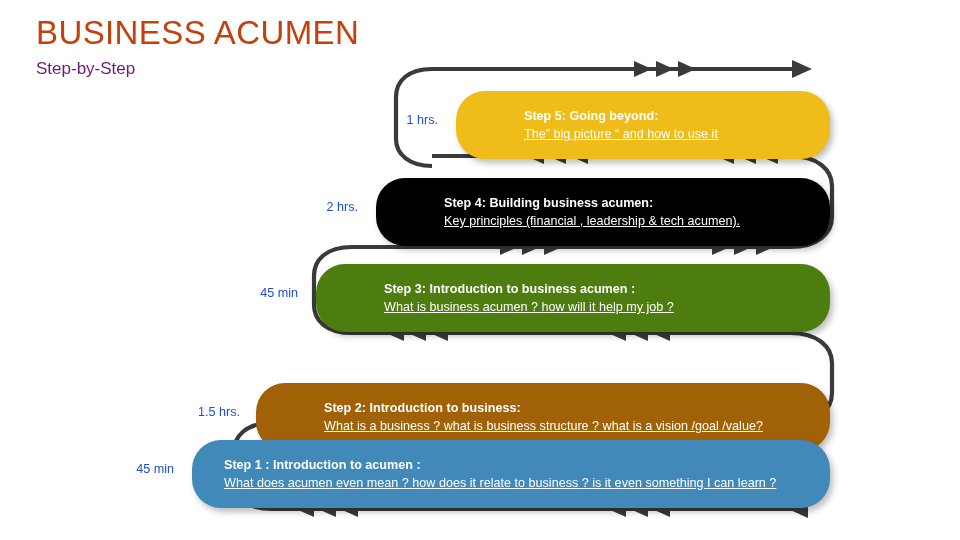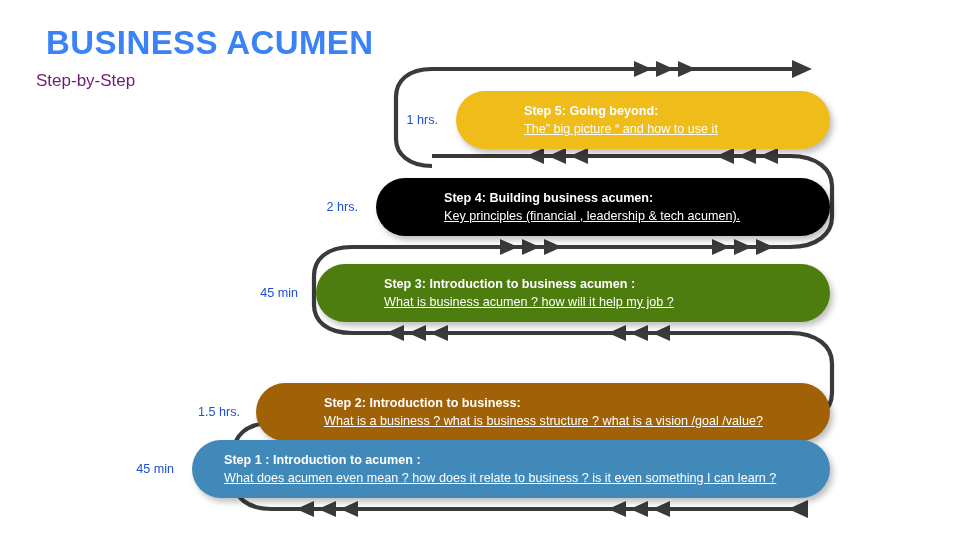--- a/index.html
+++ b/index.html
@@ -24,25 +24,25 @@
 
   
   #header {
     position: absolute;
     left: 36px;
     top: 14px;
     width: 520px;
   }
   #page-title {
     font-size: 33px;
-    font-weight: bold;
+    font-weight: normal;
     letter-spacing: 0.4px;
-    color: #3b82f6;
+    color: #c2410c;
     line-height: 1.15;
-    margin: 10px;
+    margin: 0;
     white-space: nowrap;
   }
   #page-subtitle {
     font-size: 17px;
     font-weight: normal;
     color: #701a75;
     margin: 8px 0 0 0;
     line-height: 1.1;
   }
 
@@ -58,21 +58,21 @@
 
   
   .step-row {
     position: absolute;
     height: 58px;
   }
   .step-bar {
     position: absolute;
     left: 0;
     top: 0;
-    height: 58px;
+    height: 68px;
     border-radius: 29px;
     box-shadow: 3px 4px 6px rgba(0,0,0,0.26);
     box-sizing: border-box;
     display: flex;
     flex-direction: column;
     justify-content: center;
   }
   .step-text-wrap {
     padding-left: 68px;
     padding-right: 18px;

